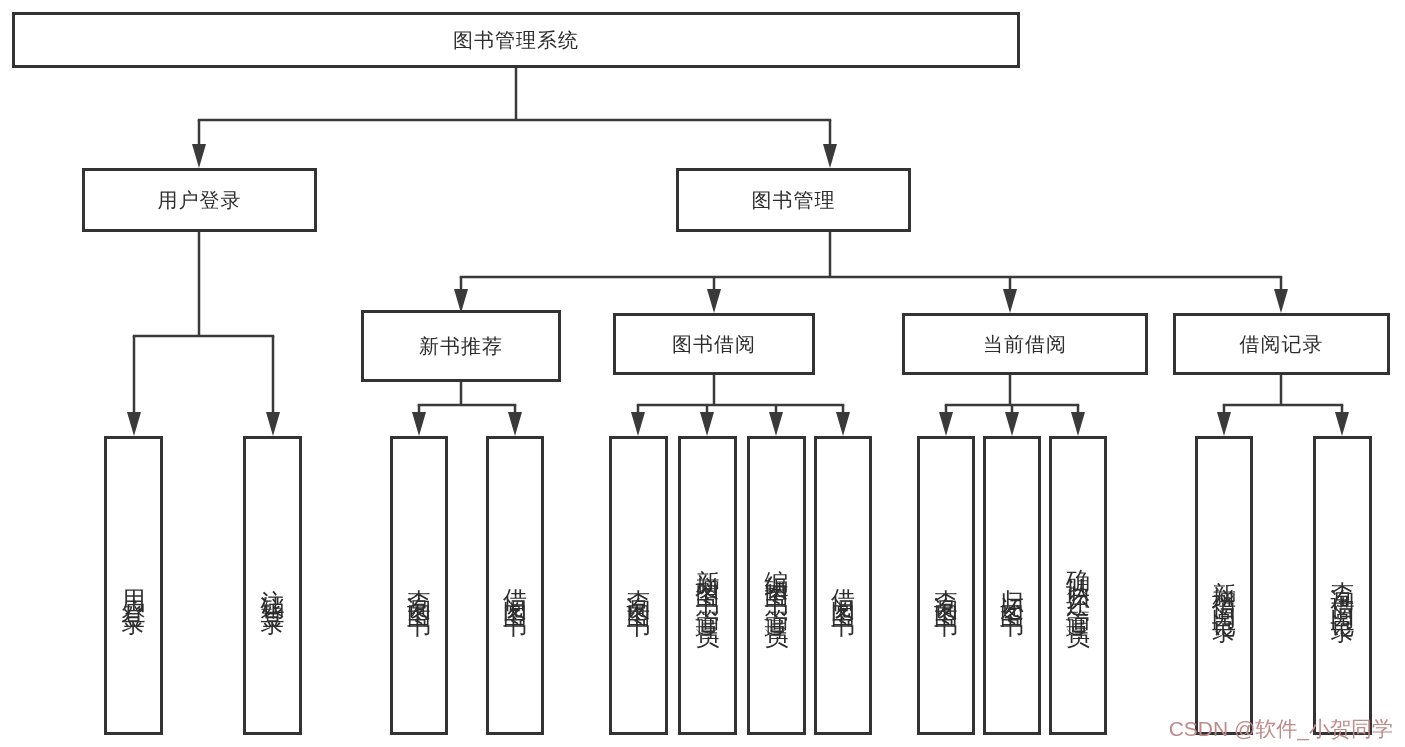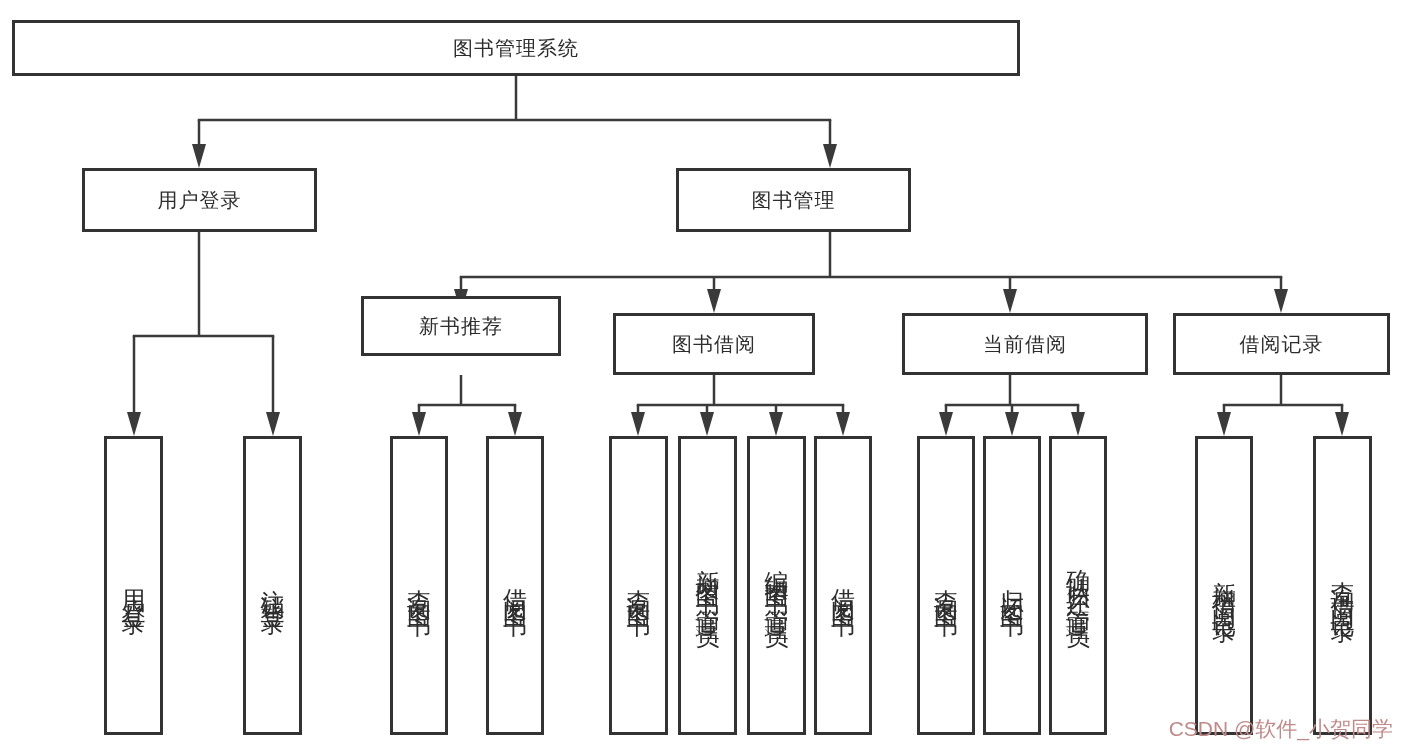--- a/index.html
+++ b/index.html
@@ -107,32 +107,32 @@
       <polygon points="769,412 783,412 776,436"></polygon>
       <polygon points="836,412 850,412 843,436"></polygon>
       <polygon points="939,412 953,412 946,436"></polygon>
       <polygon points="1005,412 1019,412 1012,436"></polygon>
       <polygon points="1071,412 1085,412 1078,436"></polygon>
       <polygon points="1217,412 1231,412 1224,436"></polygon>
       <polygon points="1335,412 1349,412 1342,436"></polygon>
     </g>
   </svg>
 
-  <div class="hbox" style="left:12px;top:12px;width:1008px;height:56px;margin-top:8px;">
+  <div class="hbox" style="left:12px;top:12px;width:1008px;height:56px;">
     <span>图书管理系统</span>
   </div>
 
   <div class="hbox" style="left:82px;top:168px;width:235px;height:64px;">
     <span>用户登录</span>
   </div>
   <div class="hbox" style="left:676px;top:168px;width:235px;height:64px;">
     <span>图书管理</span>
   </div>
 
-  <div class="hbox" style="left:361px;top:296px;width:200px;height:60px;">
+  <div class="hbox" style="left:361px;top:310px;width:200px;height:72px;">
     <span>新书推荐</span>
   </div>
   <div class="hbox" style="left:613px;top:313px;width:202px;height:62px;text-align:center;">
     <span>图书借阅</span>
   </div>
   <div class="hbox" style="left:902px;top:313px;width:246px;height:62px;">
     <span>当前借阅</span>
   </div>
   <div class="hbox" style="left:1173px;top:313px;width:217px;height:62px;">
     <span>借阅记录</span>

